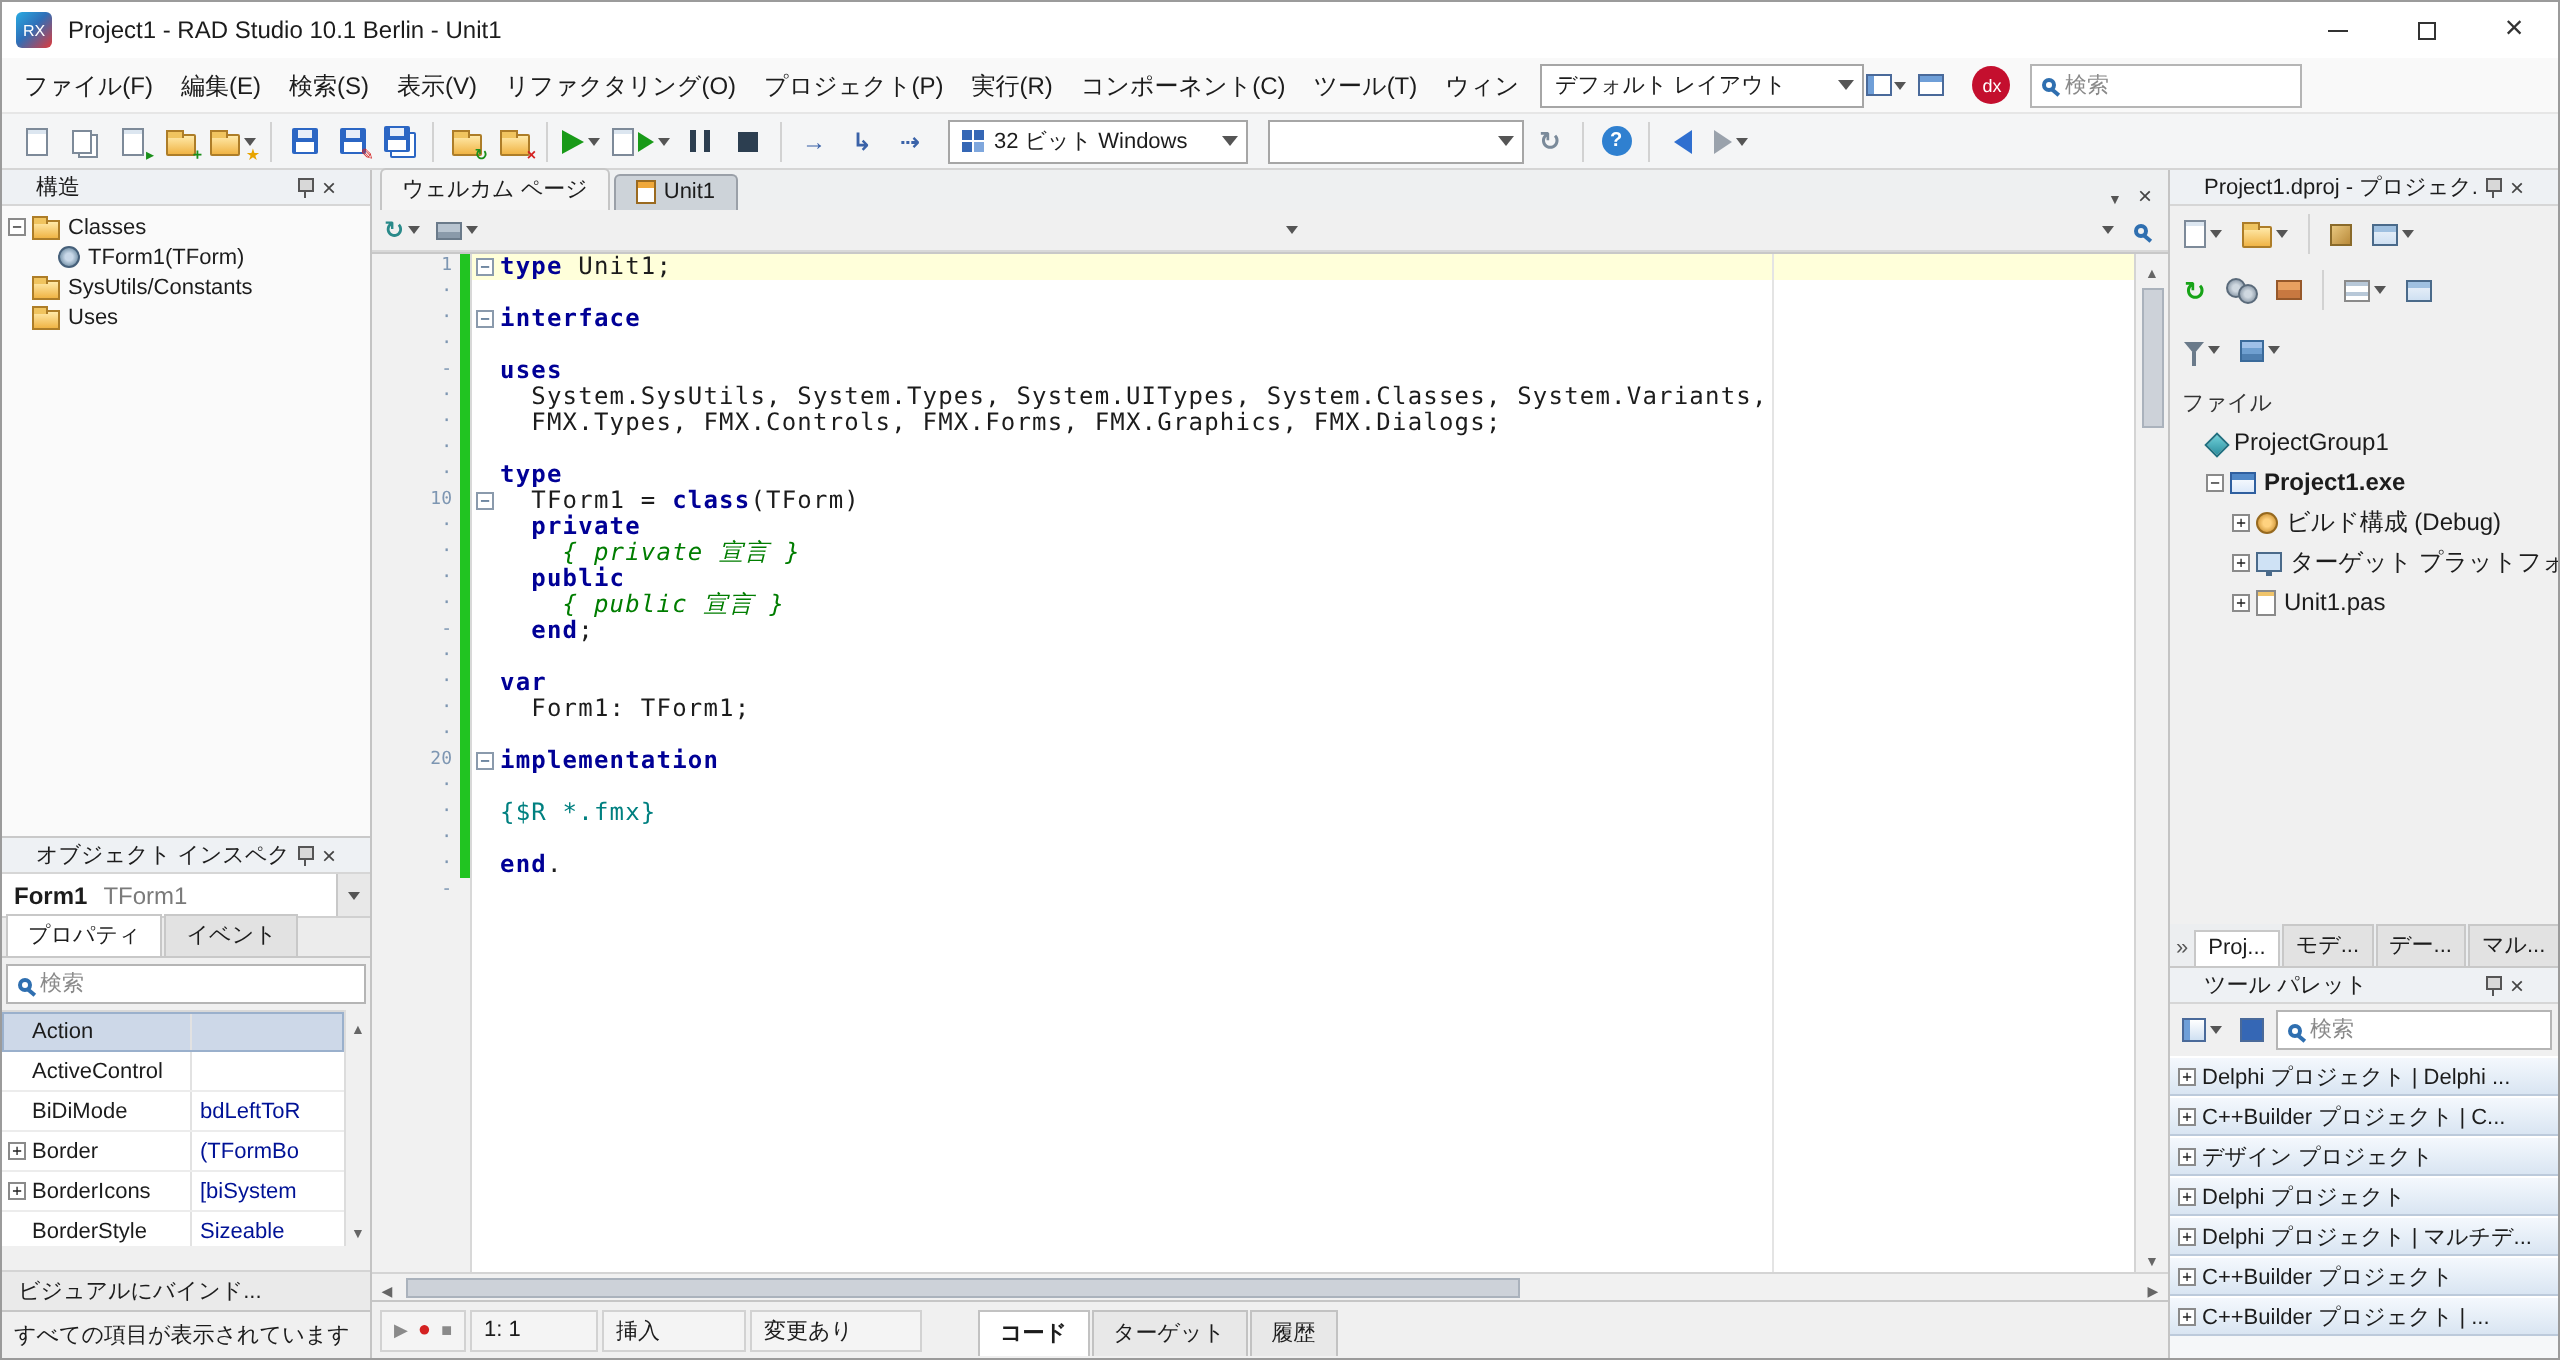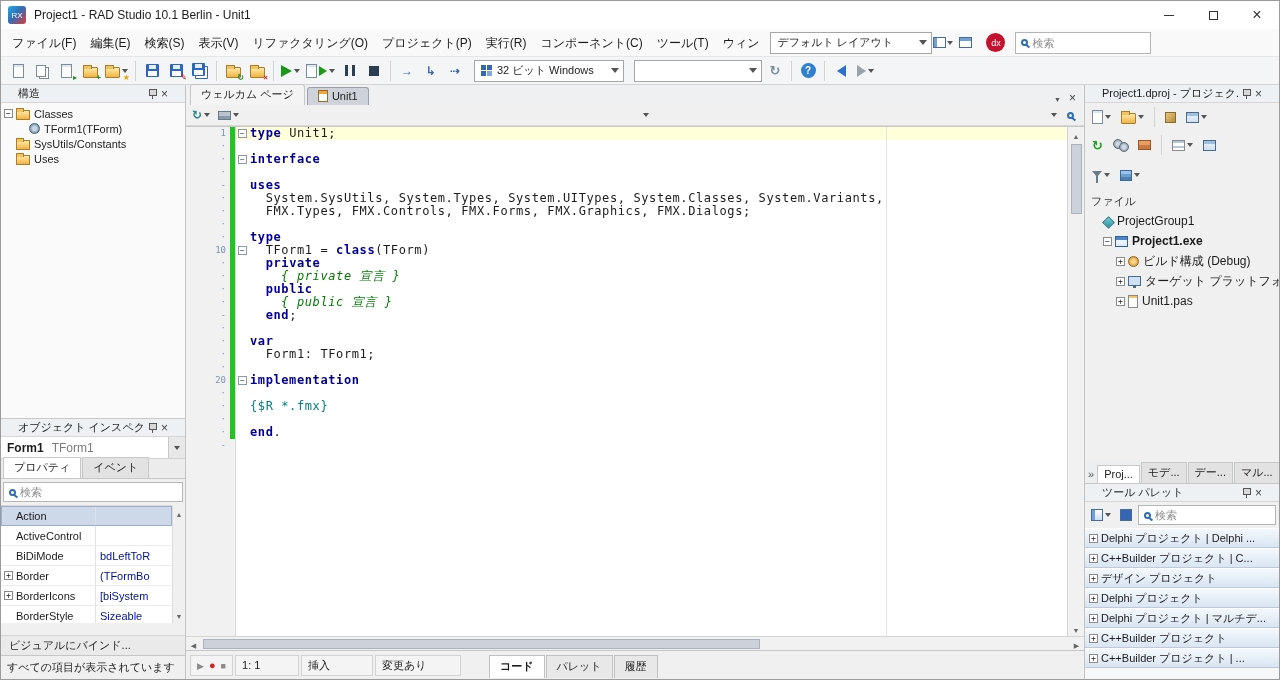--- a/index.html
+++ b/index.html
@@ -573,21 +573,21 @@
         <div class="sb-cell">
           <span class="g-play"></span>
           <span class="g-rec"></span>
           <span class="g-stopm"></span>
         </div>
         <div class="sb-cell" style="width:64px">1:  1</div>
         <div class="sb-cell" style="width:72px">挿入</div>
         <div class="sb-cell" style="width:86px">変更あり</div>
         <div class="view-tabs">
             <div class="tab active"><span>コード</span></div>
-            <div class="tab"><span>パレット</span></div>
+            <div class="tab"><span>ターゲット</span></div>
             <div class="tab"><span>履歴</span></div>
           </div>
       </div>
     </div>
 
     <div class="right-col">
       <div class="panel-hd">
         <span class="ttl">Project1.dproj - プロジェク...</span>
         <span class="i-pin"></span>
         <span class="g-x">×</span>

